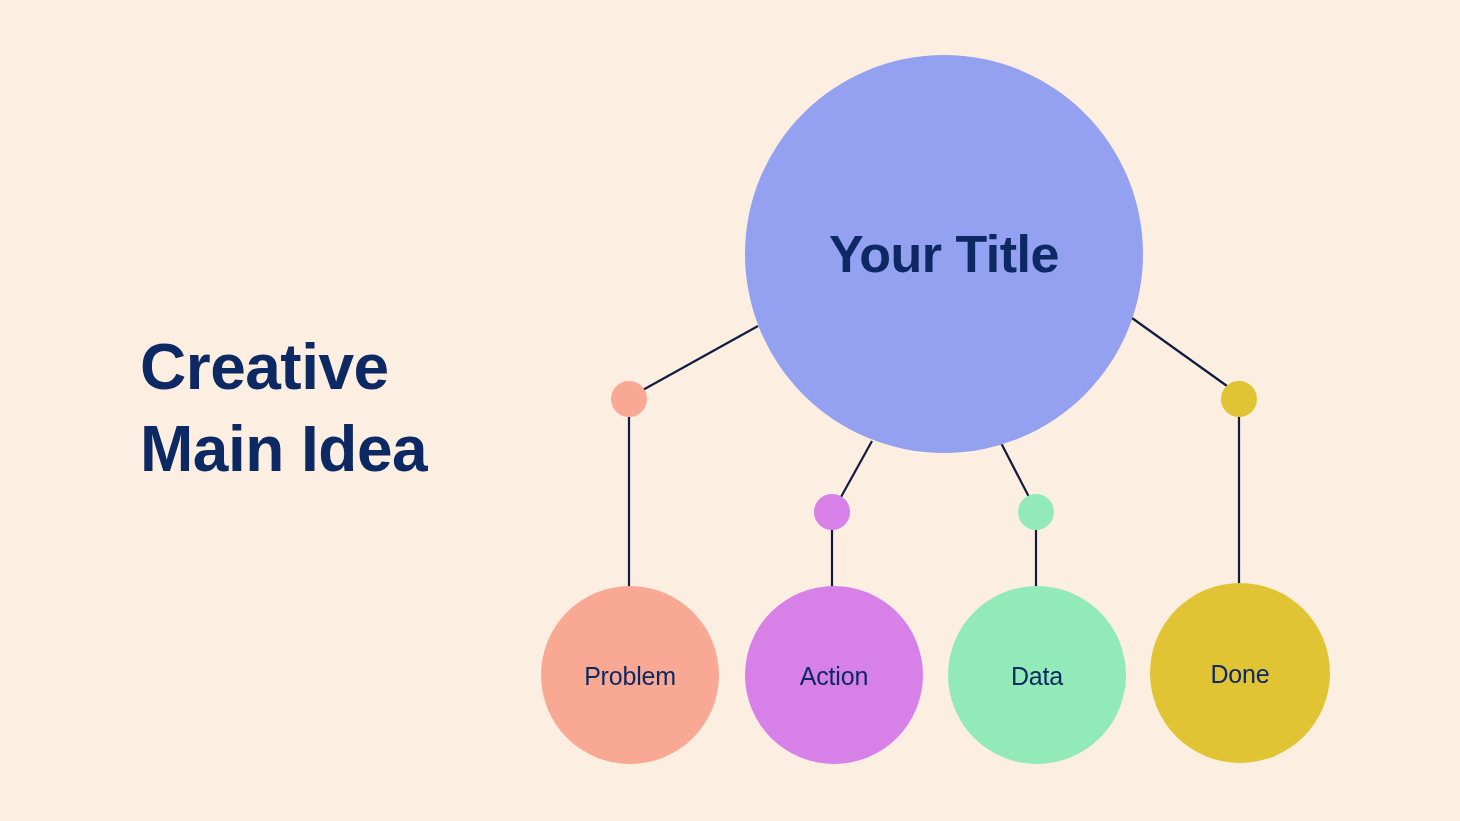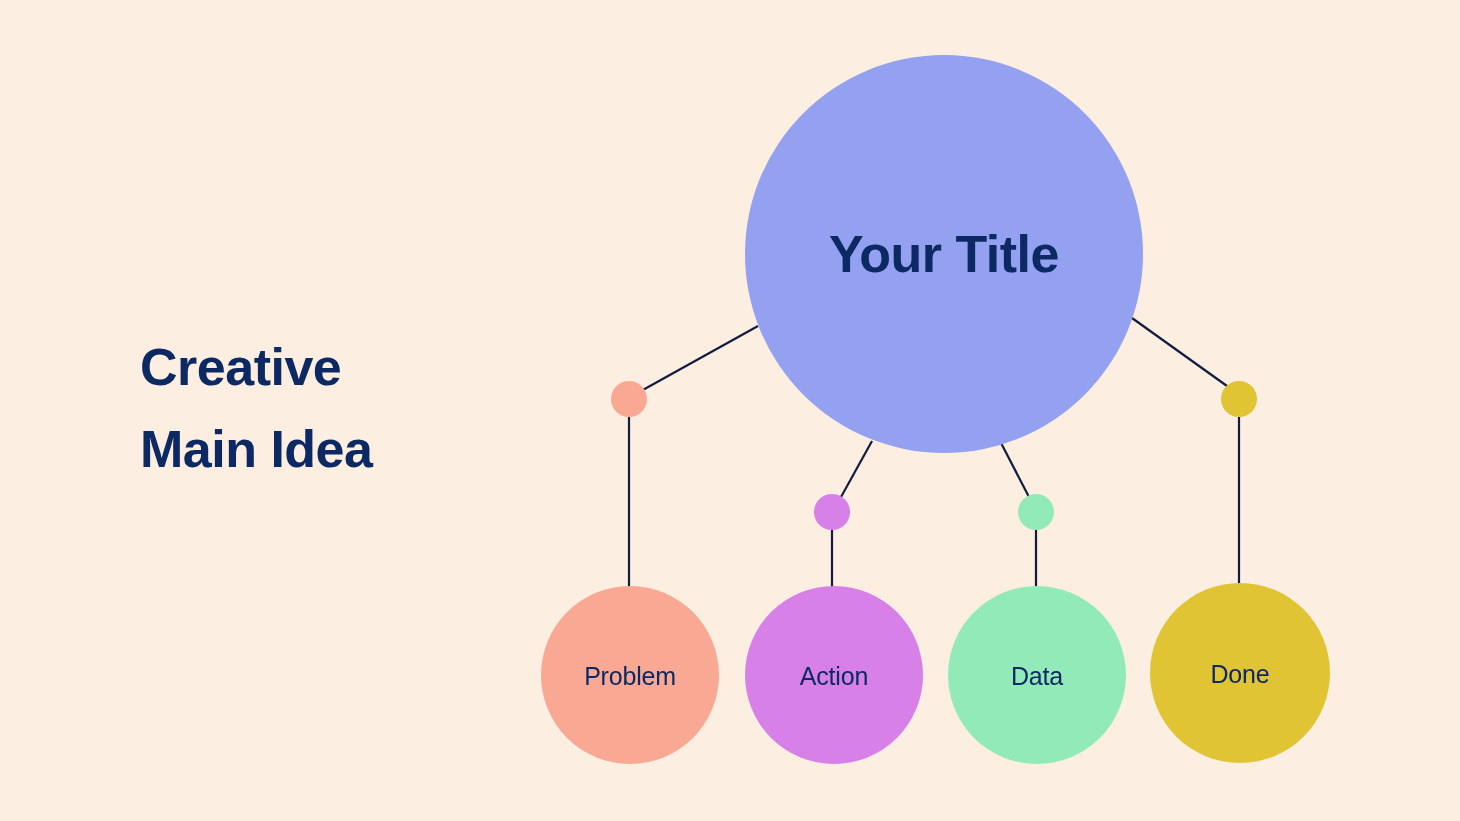--- a/index.html
+++ b/index.html
@@ -20,21 +20,21 @@
     background: #fdeee2;
     overflow: hidden;
   }
   #headline {
     position: absolute;
     left: 140px;
     top: 326px;
     width: 420px;
     font-family: "Liberation Sans", sans-serif;
     font-weight: bold;
-    font-size: 52px;
+    font-size: 64px;
     line-height: 82px;
     letter-spacing: -0.5px;
     color: #0d2963;
     white-space: pre-line;
     -webkit-font-smoothing: antialiased;
   }
   #diagram {
     position: absolute;
     left: 0;
     top: 0;

